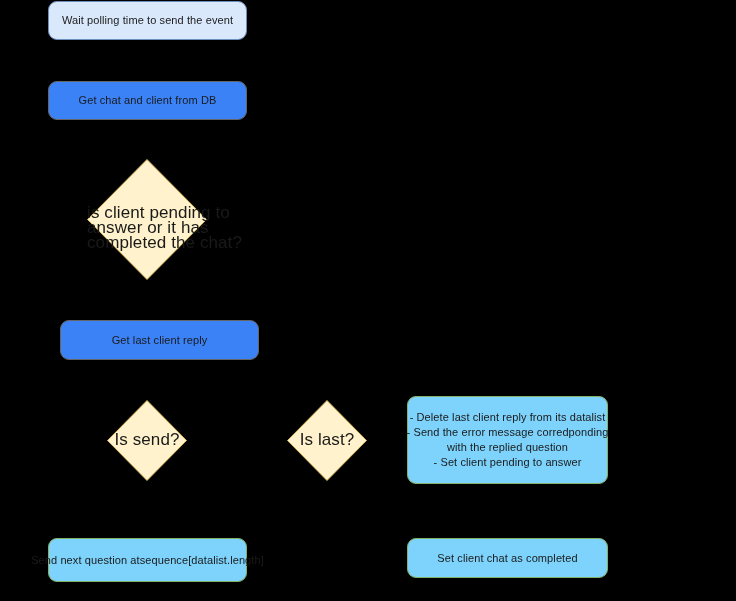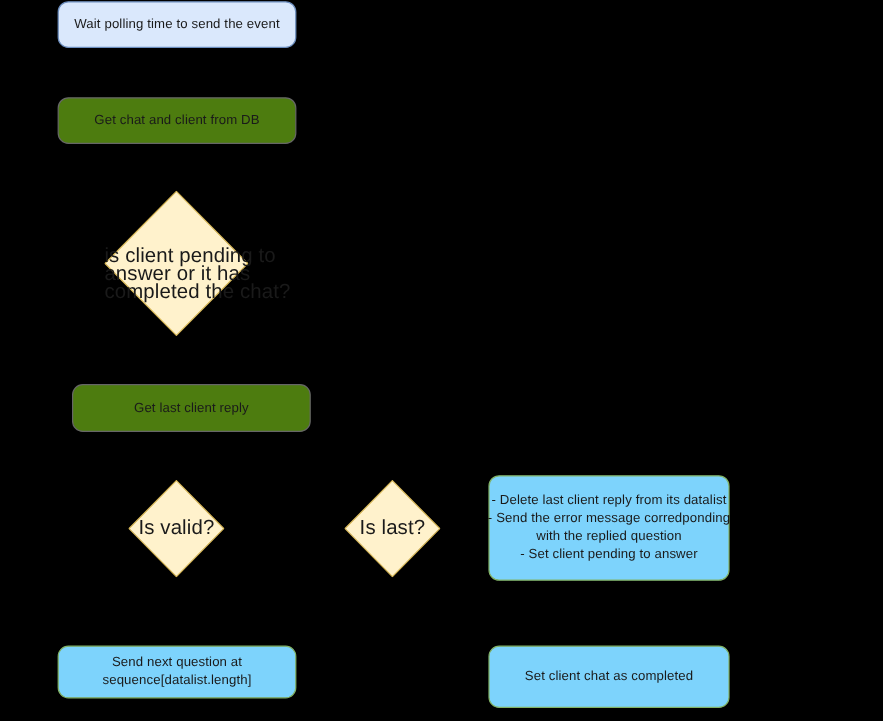--- a/index.html
+++ b/index.html
@@ -31,21 +31,21 @@
   }
 
   
   .box {
     border-radius: 9px;
     border-width: 1px;
     border-style: solid;
     padding: 4px 8px;
   }
   .box-blue  { background: #dae8fc; border-color: #6c8ebf; }
-  .box-gray  { background: #4d7c0f; border-color: #666666; }
+  .box-gray  { background: #3b82f6; border-color: #666666; }
   .box-green { background: #7dd3fc; border-color: #82b366; }
 
   
   .diamond {
     position: absolute;
     display: block;
   }
   .diamond .shape {
     position: absolute;
     inset: 0;
@@ -93,43 +93,43 @@
 
   <div class="node box box-gray" style="left:48px; top:320px; width:199px; height:40px;margin-left:12px;">
     <span>Get last client reply</span>
   </div>
 
   <div class="diamond" style="left:107px; top:400px; width:80px; height:81px;">
     <svg class="shape" viewBox="0 0 80 81" preserveAspectRatio="none">
       <polygon points="40,0.5 79.5,40.5 40,80.5 0.5,40.5" fill="#fff2cc" stroke="#d6b656" stroke-width="1"></polygon>
     </svg>
     <div class="dlabel" style="top:32px;">
-      <span class="txtline">Is valid?</span>
+      <span class="txtline">Is send?</span>
     </div>
   </div>
 
   <div class="diamond" style="left:287px; top:400px; width:80px; height:81px;">
     <svg class="shape" viewBox="0 0 80 81" preserveAspectRatio="none">
       <polygon points="40,0.5 79.5,40.5 40,80.5 0.5,40.5" fill="#fff2cc" stroke="#d6b656" stroke-width="1"></polygon>
     </svg>
     <div class="dlabel" style="top:32px;">
       <span class="txtline">Is last?</span>
     </div>
   </div>
 
   <div class="node box box-green" style="left:407px; top:396px; width:201px; height:88px; flex-direction:column;">
     <span class="txtline">- Delete last client reply from its datalist</span>
     <span class="txtline">- Send the error message corredponding</span>
     <span class="txtline">with the replied question</span>
     <span class="txtline">- Set client pending to answer</span>
   </div>
 
-  <div class="node box box-green" style="left:48px; top:538px; width:199px; height:44px; flex-direction:column;">
+  <div class="node box box-green" style="left:48px; top:538px; width:199px; height:44px; ">
     <span class="txtline">Send next question at</span>
     <span class="txtline">sequence[datalist.length]</span>
   </div>
 
 
-  <div class="node box box-green" style="left:407px; top:538px; width:201px; height:52px;">
+  <div class="node box box-green" style="left:407px; top:538px; width:201px; height:40px;">
     <span>Set client chat as completed</span>
   </div>
 
 </div>
 
 </body></html>

